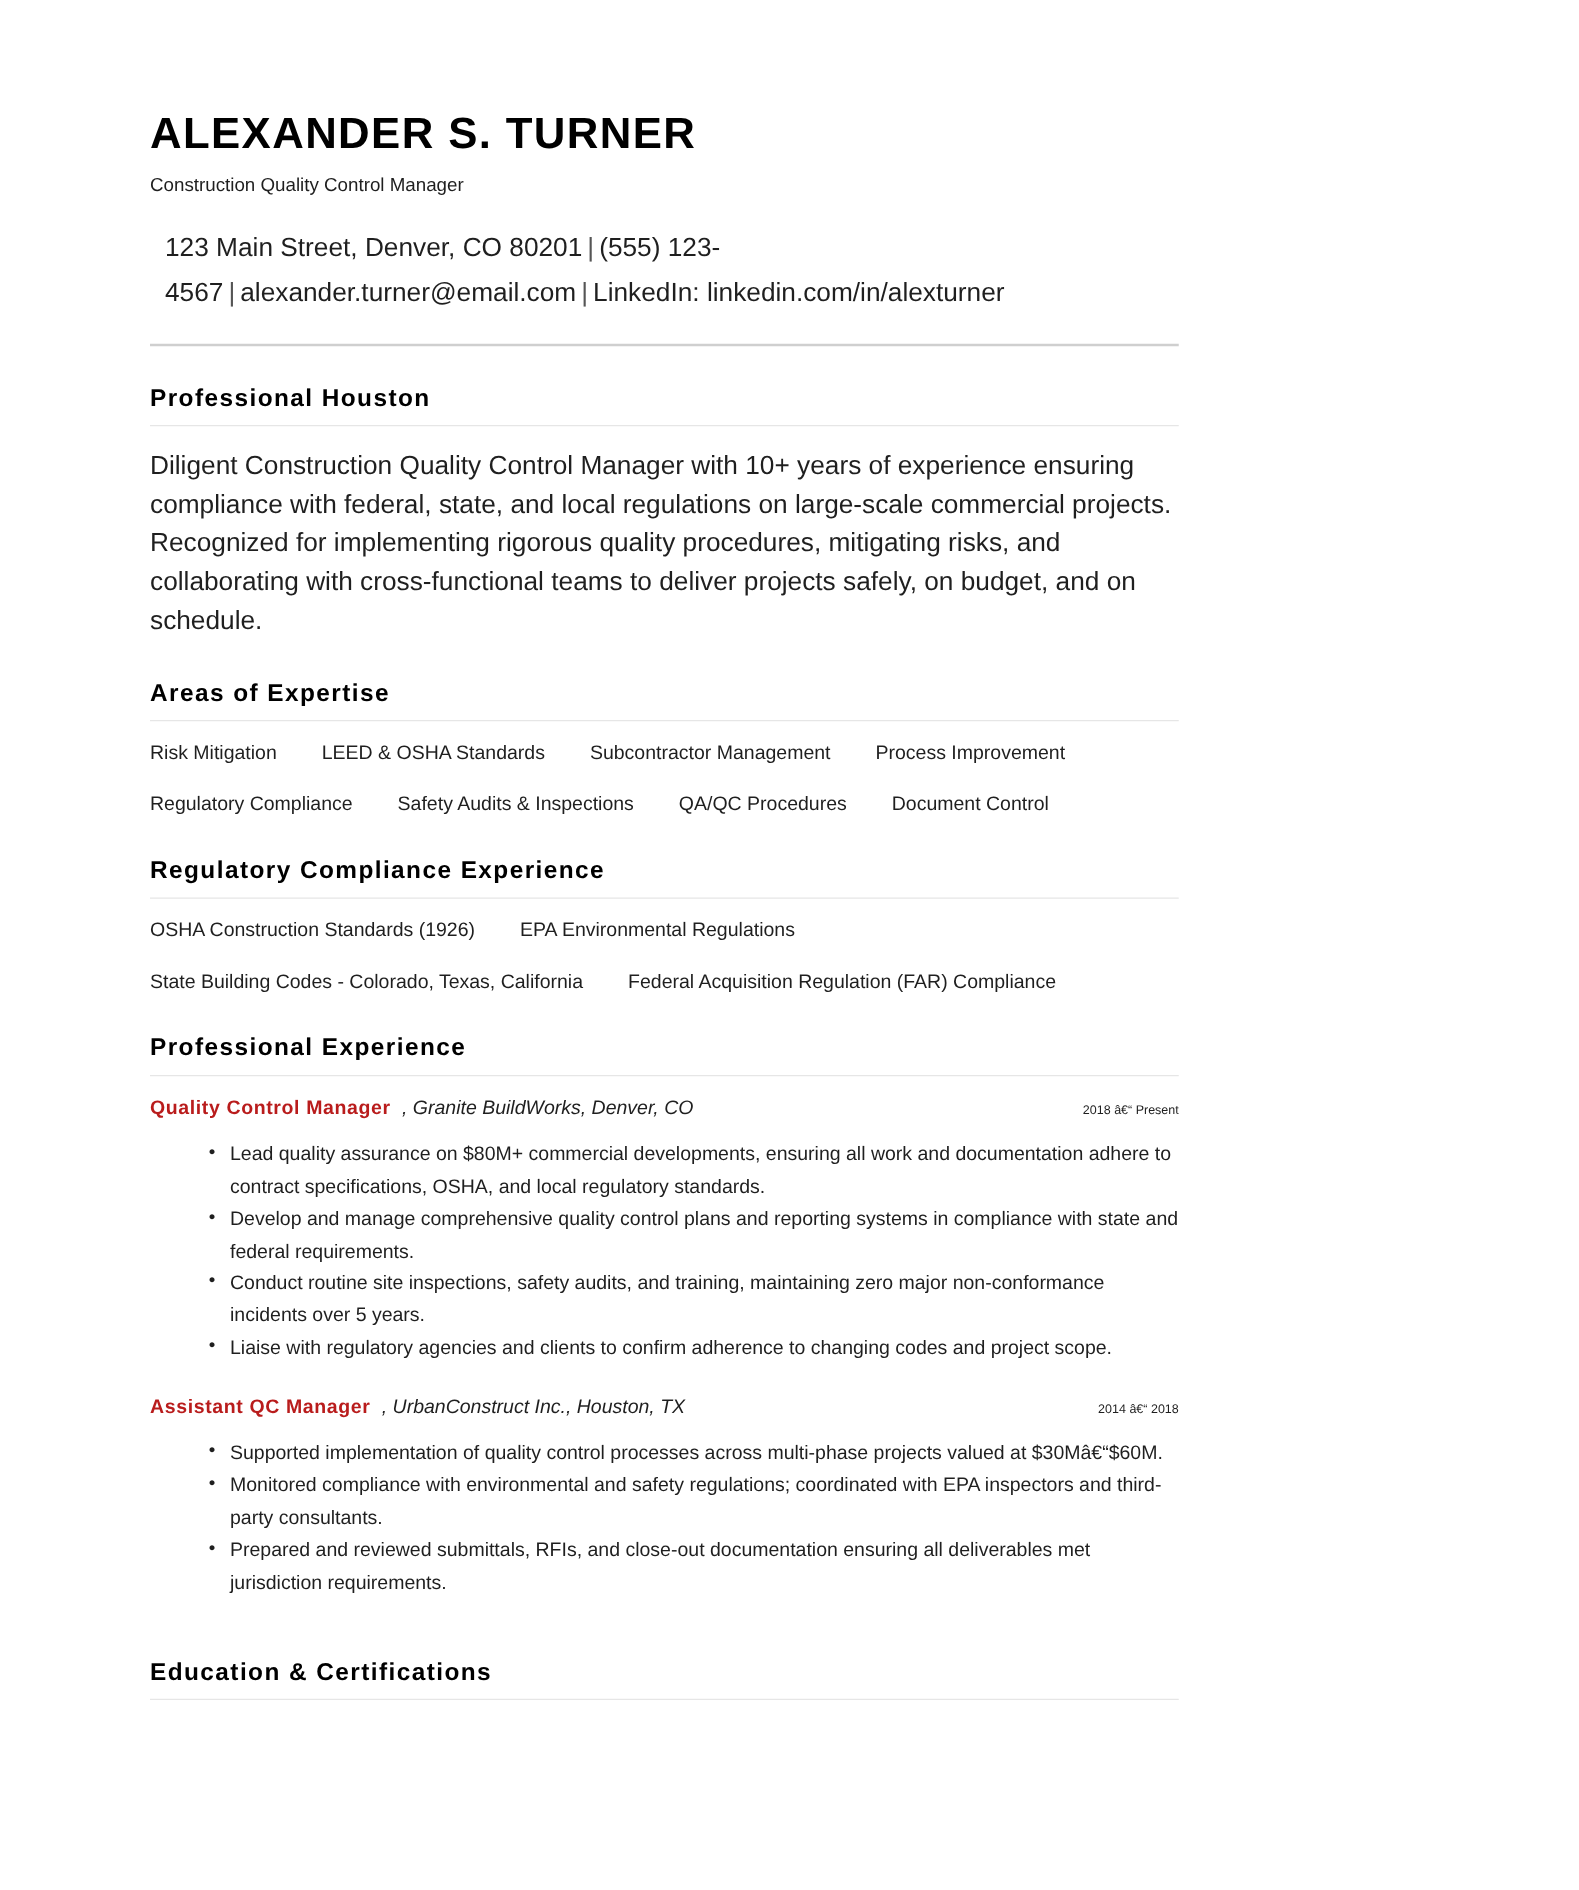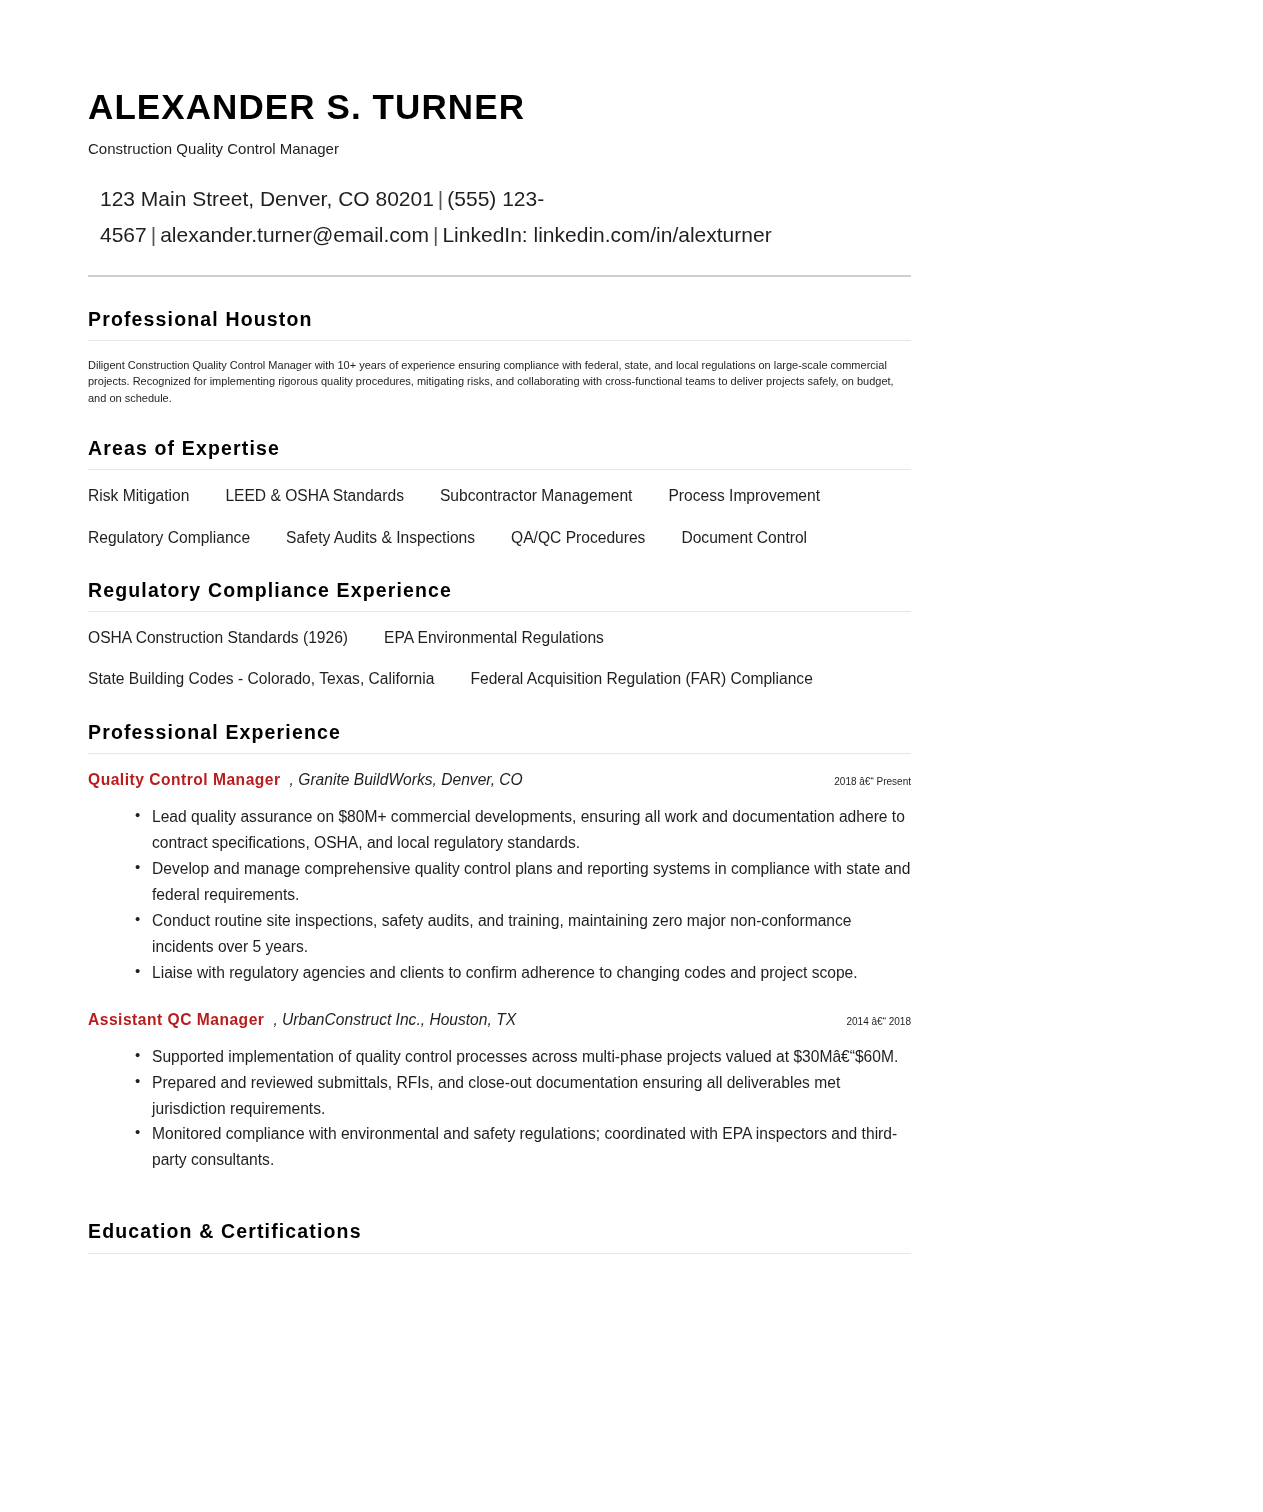--- a/index.html
+++ b/index.html
@@ -14,21 +14,21 @@
     font-family: "Liberation Sans", sans-serif;
     color: #1a1a1a;
     -webkit-font-smoothing: antialiased;
   }
   .page {
     position: relative;
     width: 1263px;
     height: 1156px;
     background: #ffffff;
     box-sizing: border-box;
-    padding: 88px 220px 0 88px;
+    padding: 88px 220px 0 120px;
   }
   .content {
     width: 823px;
   }
 
   
   .name {
     font-size: 35px;
     font-weight: bold;
     letter-spacing: 1.1px;
@@ -74,21 +74,21 @@
     line-height: 1.25;
   }
   .section-rule {
     border: 0;
     border-top: 1px solid #e6e6e6;
     margin: 0 0 16px 0;
     width: 823px;
   }
 
   .summary-text {
-    font-size: 11px;
+    font-size: 21px;
     line-height: 1.48;
     color: #1f1f1f;
     margin: 0;
     text-align: left;
   }
 
   
   .tag-rows {
     margin: 0;
   }
@@ -251,22 +251,22 @@
 
       <div class="job">
         <div class="job-head">
           <div class="job-left">
             <span class="job-title">Assistant QC Manager</span><span class="job-org">, UrbanConstruct Inc., Houston, TX</span>
           </div>
           <div class="job-dates">2014 â€“ 2018</div>
         </div>
         <ul class="job-bullets">
           <li>Supported implementation of quality control processes across multi-phase projects valued at $30Mâ€“$60M.</li>
+          <li>Monitored compliance with environmental and safety regulations; coordinated with EPA inspectors and third-party consultants.</li>
           <li>Prepared and reviewed submittals, RFIs, and close-out documentation ensuring all deliverables met jurisdiction requirements.</li>
-          <li>Monitored compliance with environmental and safety regulations; coordinated with EPA inspectors and third-party consultants.</li>
         </ul>
       </div>
     </section>
 
     <section class="section section-education">
       <h2 class="section-title">Education &amp; Certifications</h2>
       <hr class="section-rule">
       <div class="education-body"></div>
     </section>
 

